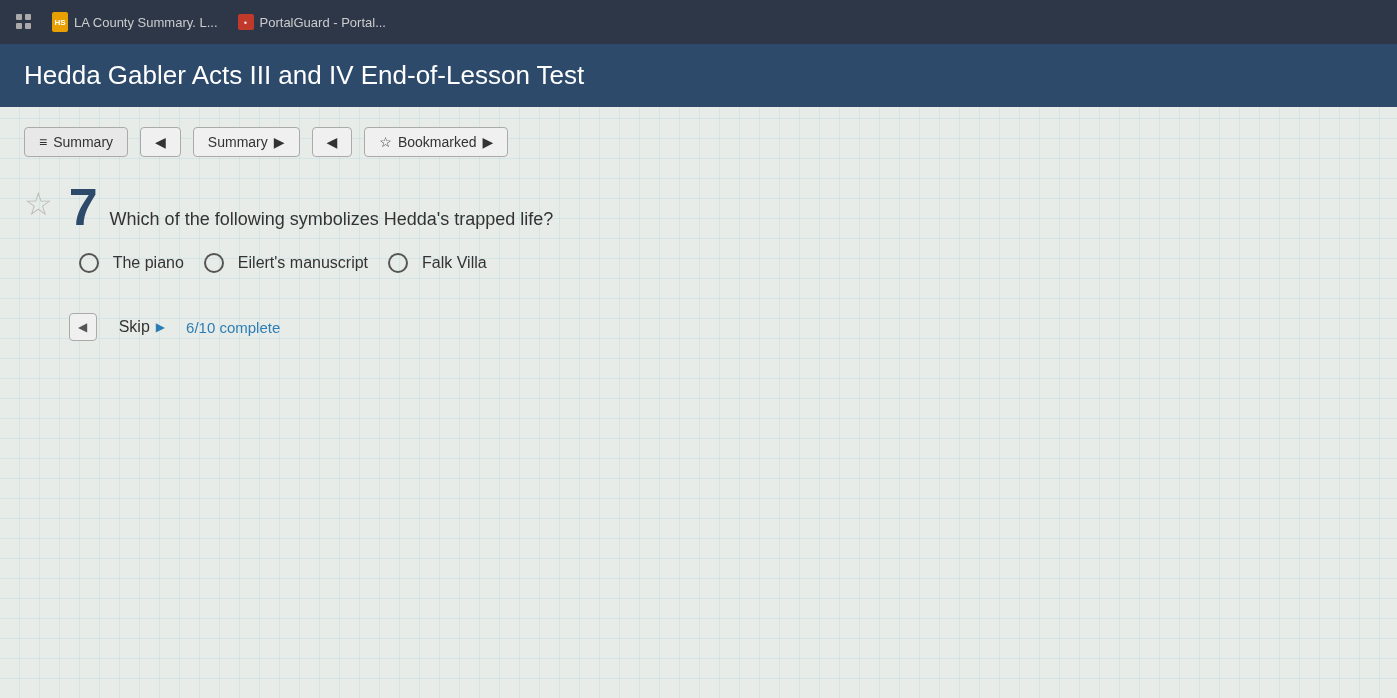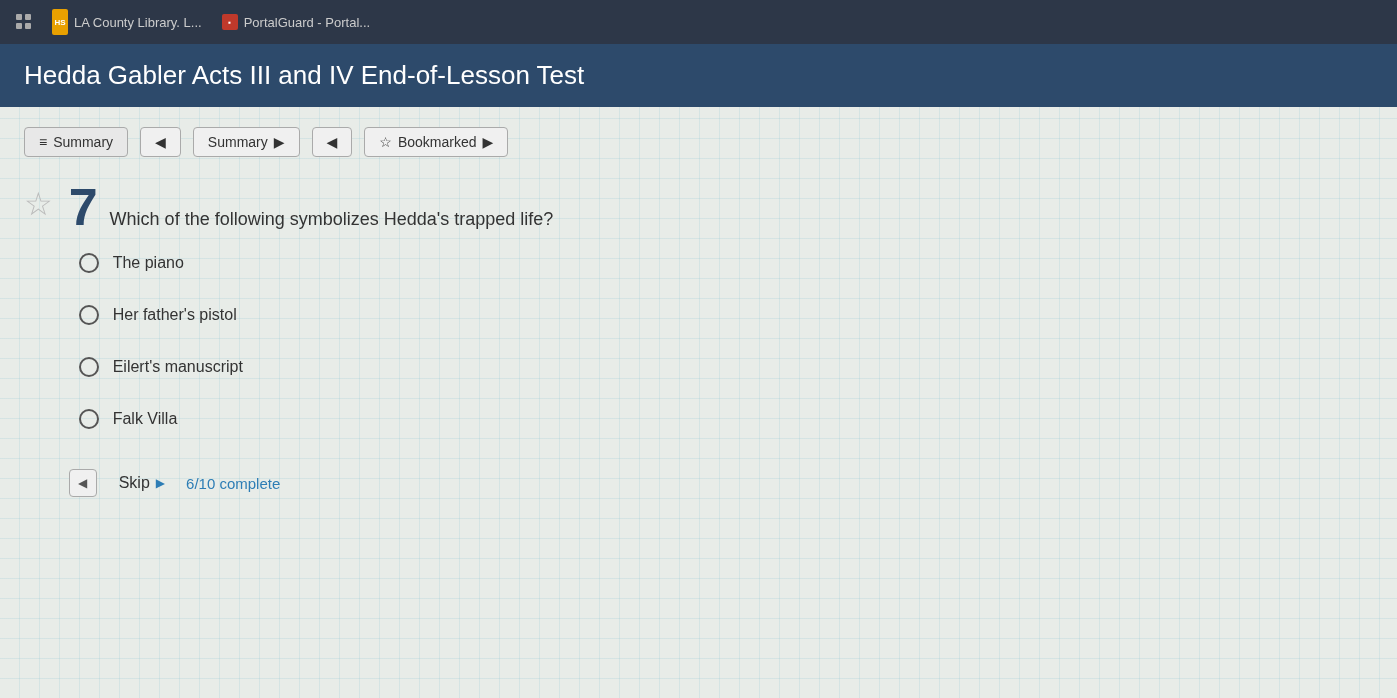--- a/index.html
+++ b/index.html
@@ -49,21 +49,21 @@
       color: #ccc;
       font-size: 13px;
     }
 
     .tab-icon-la {
       background: #e8a000;
       color: white;
       font-size: 8px;
       font-weight: bold;
       width: 16px;
-      height: 26px;
+      height: 20px;
       border-radius: 2px;
       display: flex;
       align-items: center;
       justify-content: center;
     }
 
     .tab-icon-portal {
       background: #c0392b;
       color: white;
       font-size: 8px;
@@ -180,22 +180,22 @@
 
     .question-text {
       font-size: 18px;
       color: #333;
     }
 
     
     .options-list {
       list-style: none;
       display: flex;
-      flex-direction: column;
-      gap: 32px;
+      flex-direction: row;
+      gap: 20px;
       margin-left: 10px;
     }
 
     .option-item {
       display: flex;
       align-items: center;
       gap: 14px;
       font-size: 16px;
       color: #333;
       cursor: pointer;
@@ -261,21 +261,21 @@
 <div class="browser-bar">
   <div class="browser-grid-icon">
     <span></span>
       <span></span>
       <span></span>
       <span></span>
   </div>
 
   <div class="browser-tab">
     <div class="tab-icon-la">HS</div>
-    <span>LA County Library. L...</span>
+    <span>LA County Summary. L...</span>
   </div>
 
   <div class="browser-tab">
     <div class="tab-icon-portal">▪</div>
     <span>PortalGuard - Portal...</span>
   </div>
 </div>
 
 <div class="page-content">
 
@@ -317,24 +317,20 @@
       <div class="question-body">
         <div class="question-header">
           <span class="question-number">7</span>
           <span class="question-text">Which of the following symbolizes Hedda's trapped life?</span>
         </div>
 
         <ul class="options-list">
           <li class="option-item">
             <div class="option-radio"></div>
             <span>The piano</span>
-          </li>
-          <li class="option-item">
-            <div class="option-radio"></div>
-            <span>Her father's pistol</span>
           </li>
           <li class="option-item">
             <div class="option-radio"></div>
             <span>Eilert's manuscript</span>
           </li>
           <li class="option-item">
             <div class="option-radio"></div>
             <span>Falk Villa</span>
           </li>
         </ul>

